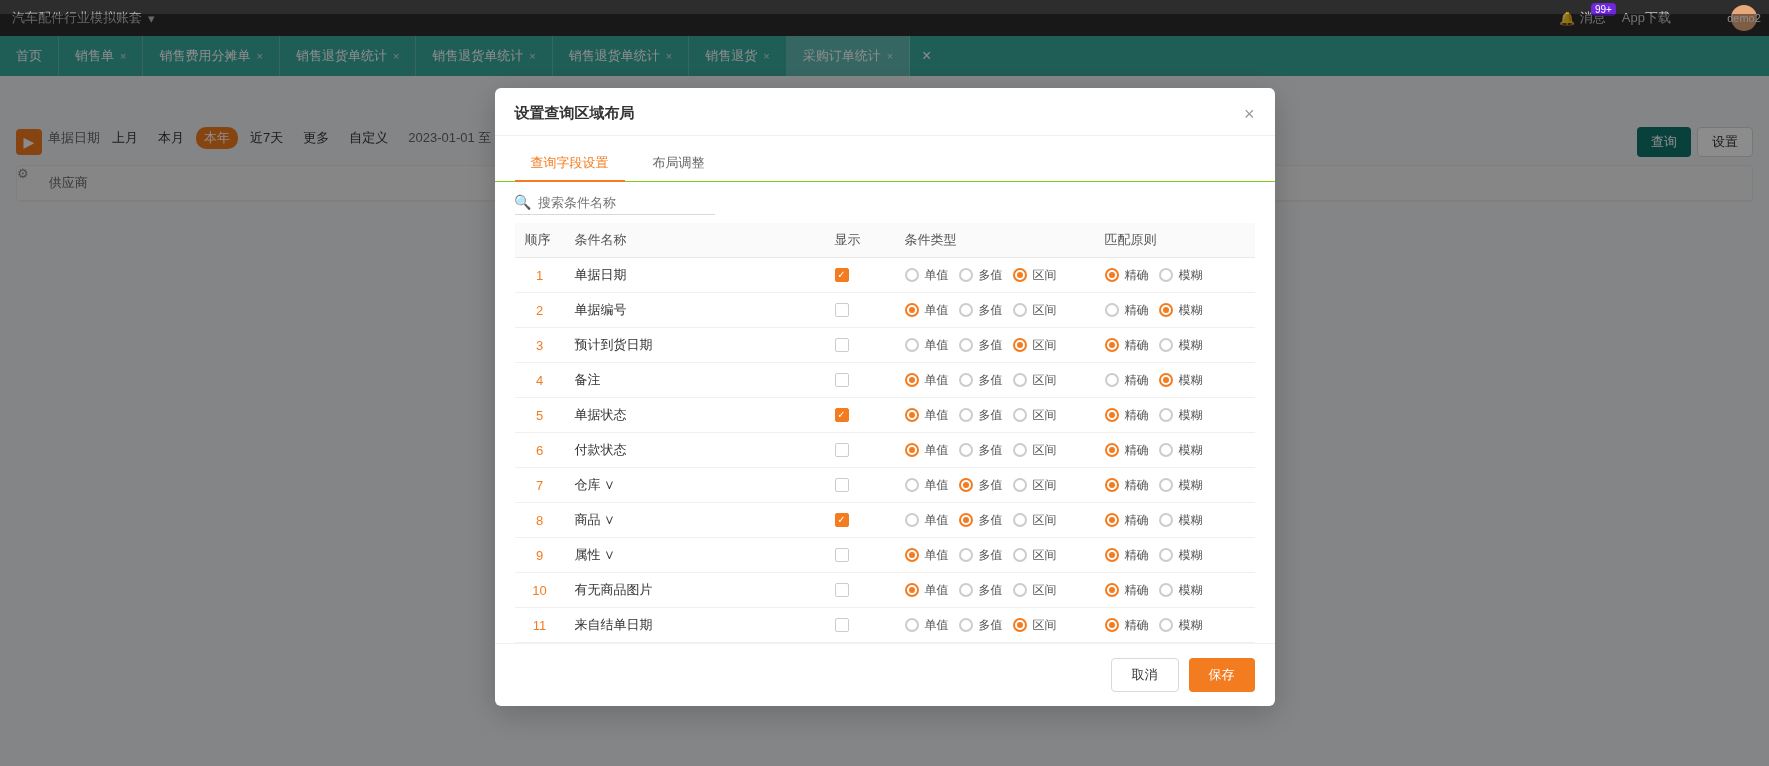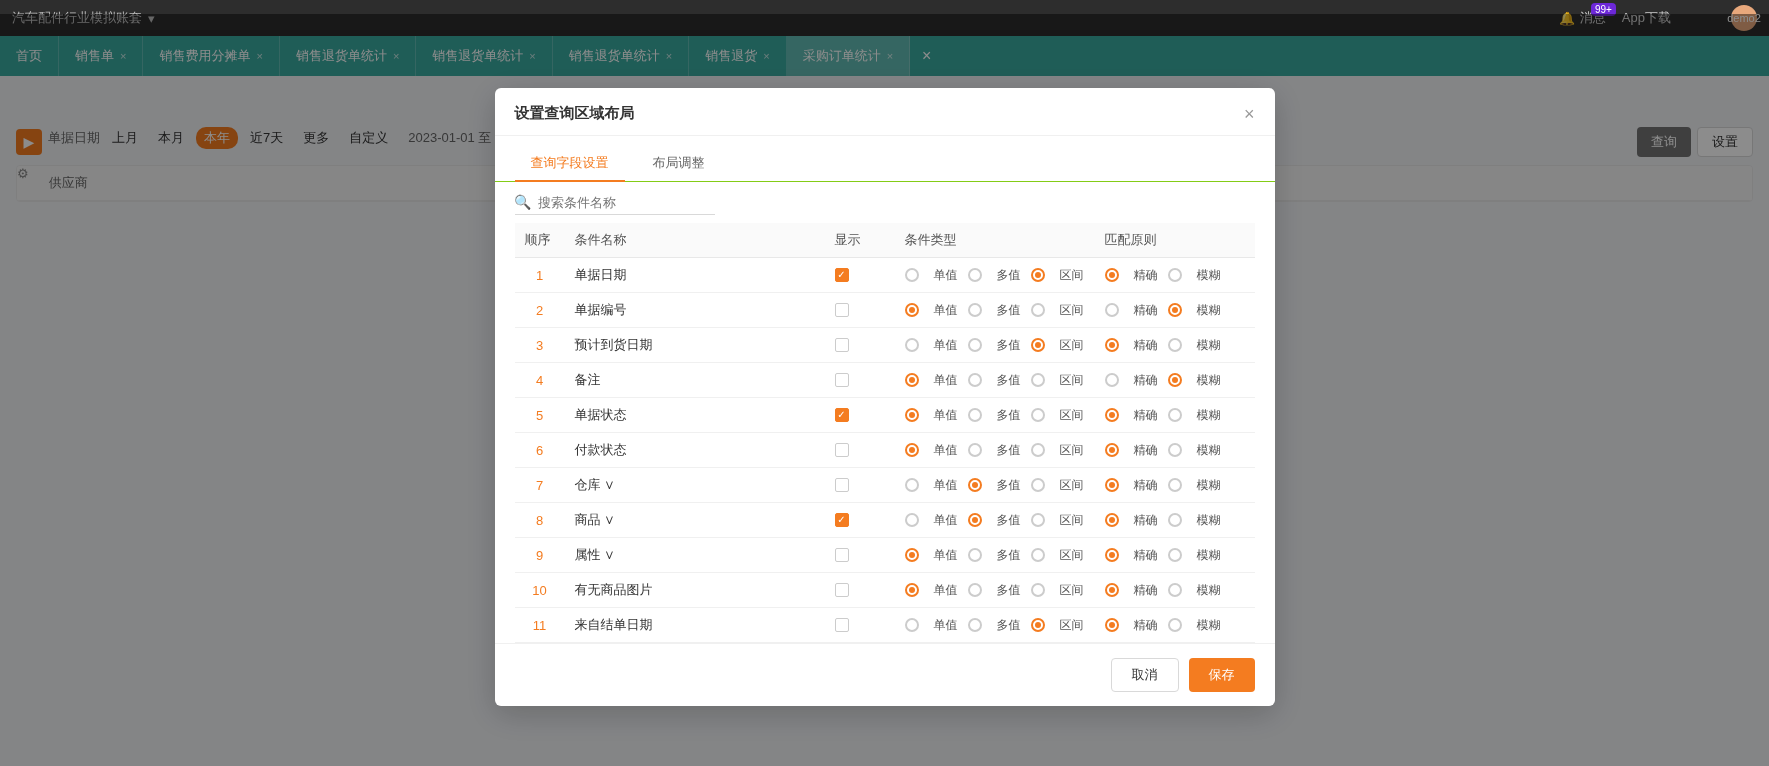--- a/index.html
+++ b/index.html
@@ -39,21 +39,21 @@
       cursor: pointer;
       border-right: 1px solid rgba(255,255,255,0.2);
       white-space: nowrap;
     }
     .tab-item.active { background: rgba(255,255,255,0.2); }
     .tab-item .close-tab { margin-left: 6px; font-size: 11px; opacity: 0.7; }
 
     
     .page-content { padding: 12px 16px; }
     .page-title { font-size: 16px; font-weight: bold; color: #333; margin-bottom: 10px; }
-    .btn-orange { background: #737373; color: #fff; border: none; border-radius: 4px; padding: 5px 14px; font-size: 13px; cursor: pointer; }
+    .btn-orange { background: #0f766e; color: #fff; border: none; border-radius: 4px; padding: 5px 14px; font-size: 13px; cursor: pointer; }
     .btn-white { background: #fff; color: #333; border: 1px solid #d9d9d9; border-radius: 4px; padding: 5px 14px; font-size: 13px; cursor: pointer; }
     .filter-btn { background: #f47c20; color: #fff; border: none; border-radius: 4px; width: 26px; height: 26px; display: flex; align-items: center; justify-content: center; cursor: pointer; font-size: 14px; }
 
     
     .date-filter { display: flex; align-items: center; gap: 4px; margin-bottom: 8px; font-size: 13px; }
     .date-filter .label { color: #666; }
     .date-filter .tag { padding: 2px 8px; border-radius: 3px; cursor: pointer; color: #333; }
     .date-filter .tag.active { background: #f47c20; color: #fff; border-radius: 10px; }
     .date-range { color: #666; margin-left: 8px; }
 
@@ -127,21 +127,21 @@
     .modal-table tbody tr { border-bottom: 1px solid #f0f0f0; }
     .modal-table tbody tr td { padding: 8px 10px; font-size: 13px; color: #333; vertical-align: middle; }
     .col-order { width: 50px; color: #f47c20; text-align: center; }
     .col-name { min-width: 120px; }
     .col-display { width: 70px; text-align: center; }
     .col-type { width: 200px; }
     .col-match { width: 160px; }
 
     
     .radio-group { display: flex; align-items: center; gap: 10px; }
-    .radio-item { display: flex; align-items: center; gap: 15px; cursor: pointer; font-size: 12px; color: #555; }
+    .radio-item { display: flex; align-items: center; gap: 6px; cursor: pointer; font-size: 12px; color: #555; }
     .radio-circle {
       width: 14px; height: 14px; border-radius: 50%;
       border: 2px solid #ccc;
       display: flex; align-items: center; justify-content: center;
       flex-shrink: 0;
     }
     .radio-circle.checked { border-color: #f47c20; }
     .radio-circle.checked::after {
       content: ''; width: 6px; height: 6px; border-radius: 50%; background: #f47c20;
     }

